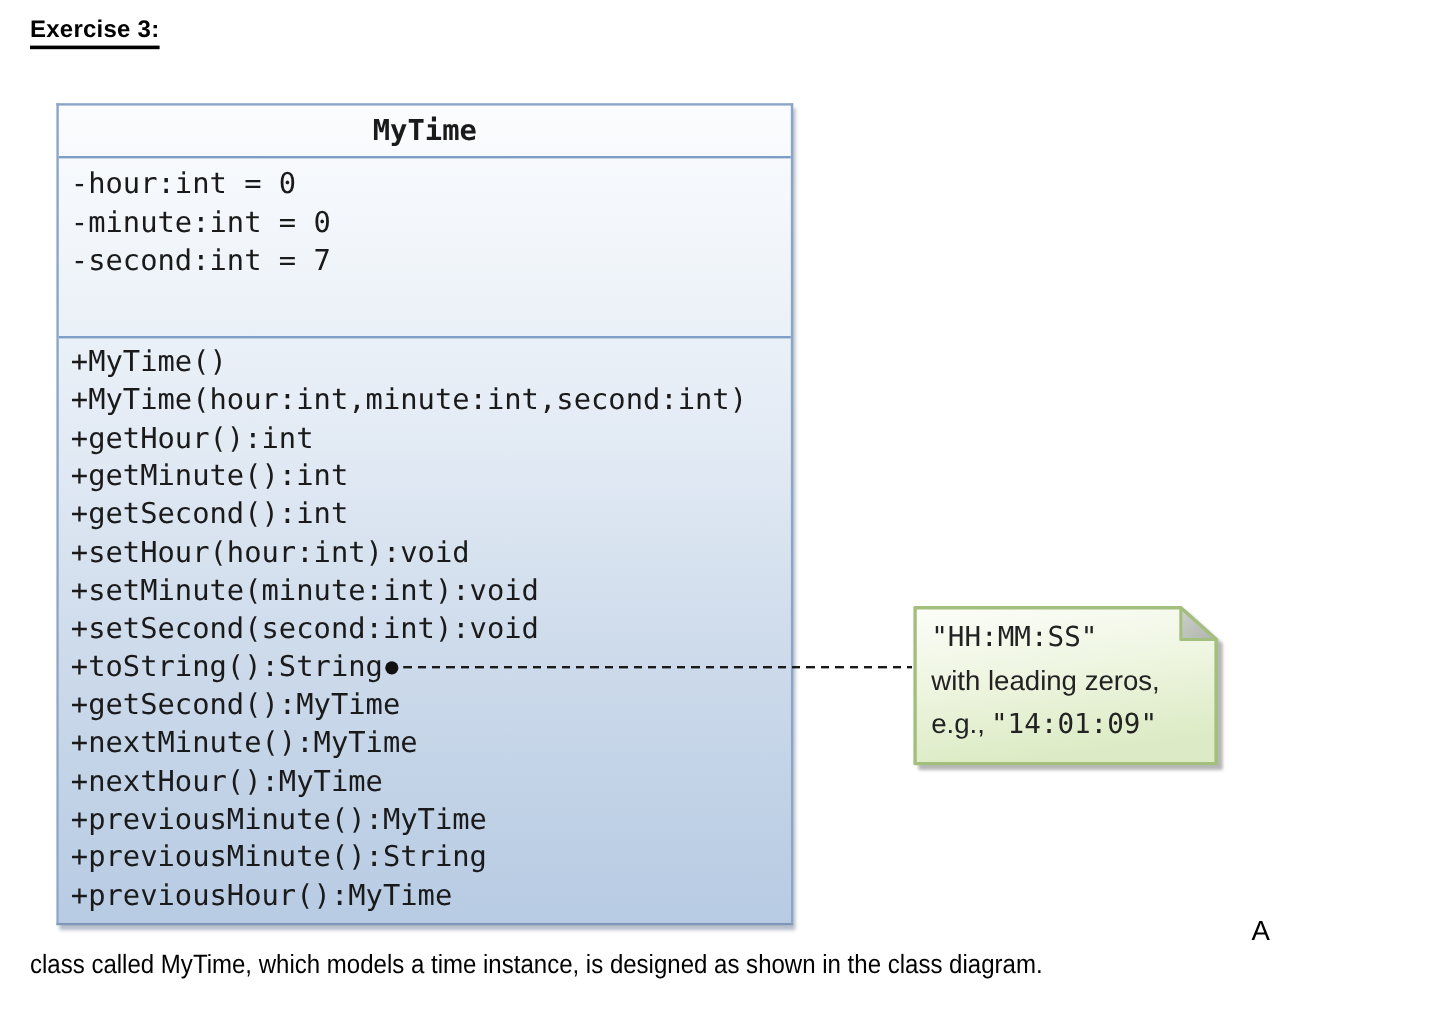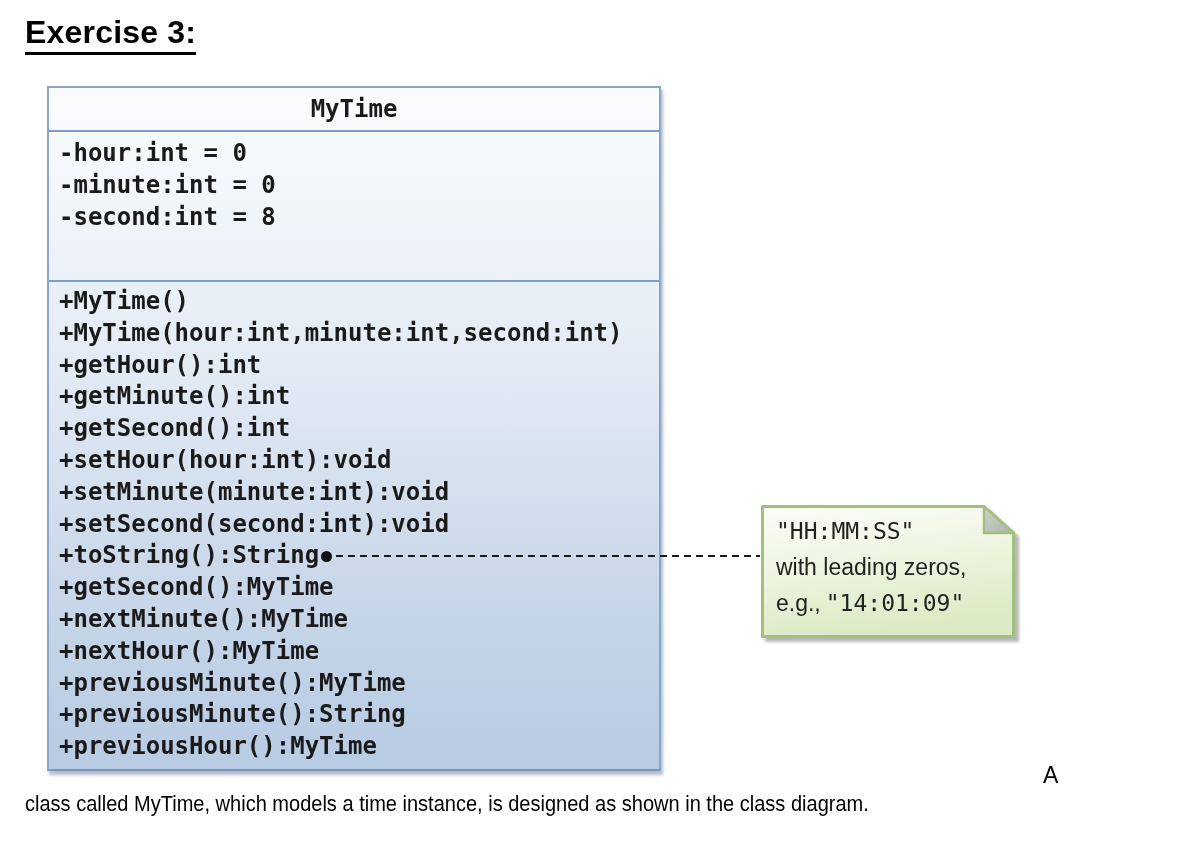--- a/index.html
+++ b/index.html
@@ -11,21 +11,21 @@
     font-family: "Liberation Sans", sans-serif;
     color: #111111;
     overflow: hidden;
   }
 
   
   .exercise-heading {
     position: absolute;
     left: 25px;
     top: 14px;
-    font-size: 32px;
+    font-size: 20px;
     font-weight: bold;
     color: #000000;
     border-bottom: 3px solid #000000;
     padding-bottom: 1px;
     letter-spacing: 0.2px;
   }
 
   
   .uml-class {
     position: absolute;
@@ -53,21 +53,20 @@
     padding: 5px 0 7px 10px;
   }
   .uml-methods {
     border-top: 2px solid #7e9ec8;
     padding: 4px 0 6px 10px;
     margin-top: 40px;
   }
   .uml-line {
     line-height: 31.8px;
     white-space: nowrap;
-    font-weight: bold;
   }
   .uml-fields .uml-line { line-height: 32px; }
 
   
   .has-connector {
     display: flex;
     align-items: center;
     width: 701px; 
   }
   .connector-dot {
@@ -137,21 +136,21 @@
 <div class="page">
 
   <div class="exercise-heading">Exercise 3:</div>
 
   <div class="uml-class">
     <div class="uml-title">MyTime</div>
 
     <div class="uml-fields">
       <div class="uml-line">-hour:int = 0</div>
       <div class="uml-line">-minute:int = 0</div>
-      <div class="uml-line">-second:int = 8</div>
+      <div class="uml-line">-second:int = 7</div>
     </div>
 
     <div class="uml-methods">
       <div class="uml-line">+MyTime()</div>
       <div class="uml-line">+MyTime(hour:int,minute:int,second:int)</div>
       <div class="uml-line">+getHour():int</div>
       <div class="uml-line">+getMinute():int</div>
       <div class="uml-line">+getSecond():int</div>
       <div class="uml-line">+setHour(hour:int):void</div>
       <div class="uml-line">+setMinute(minute:int):void</div>

